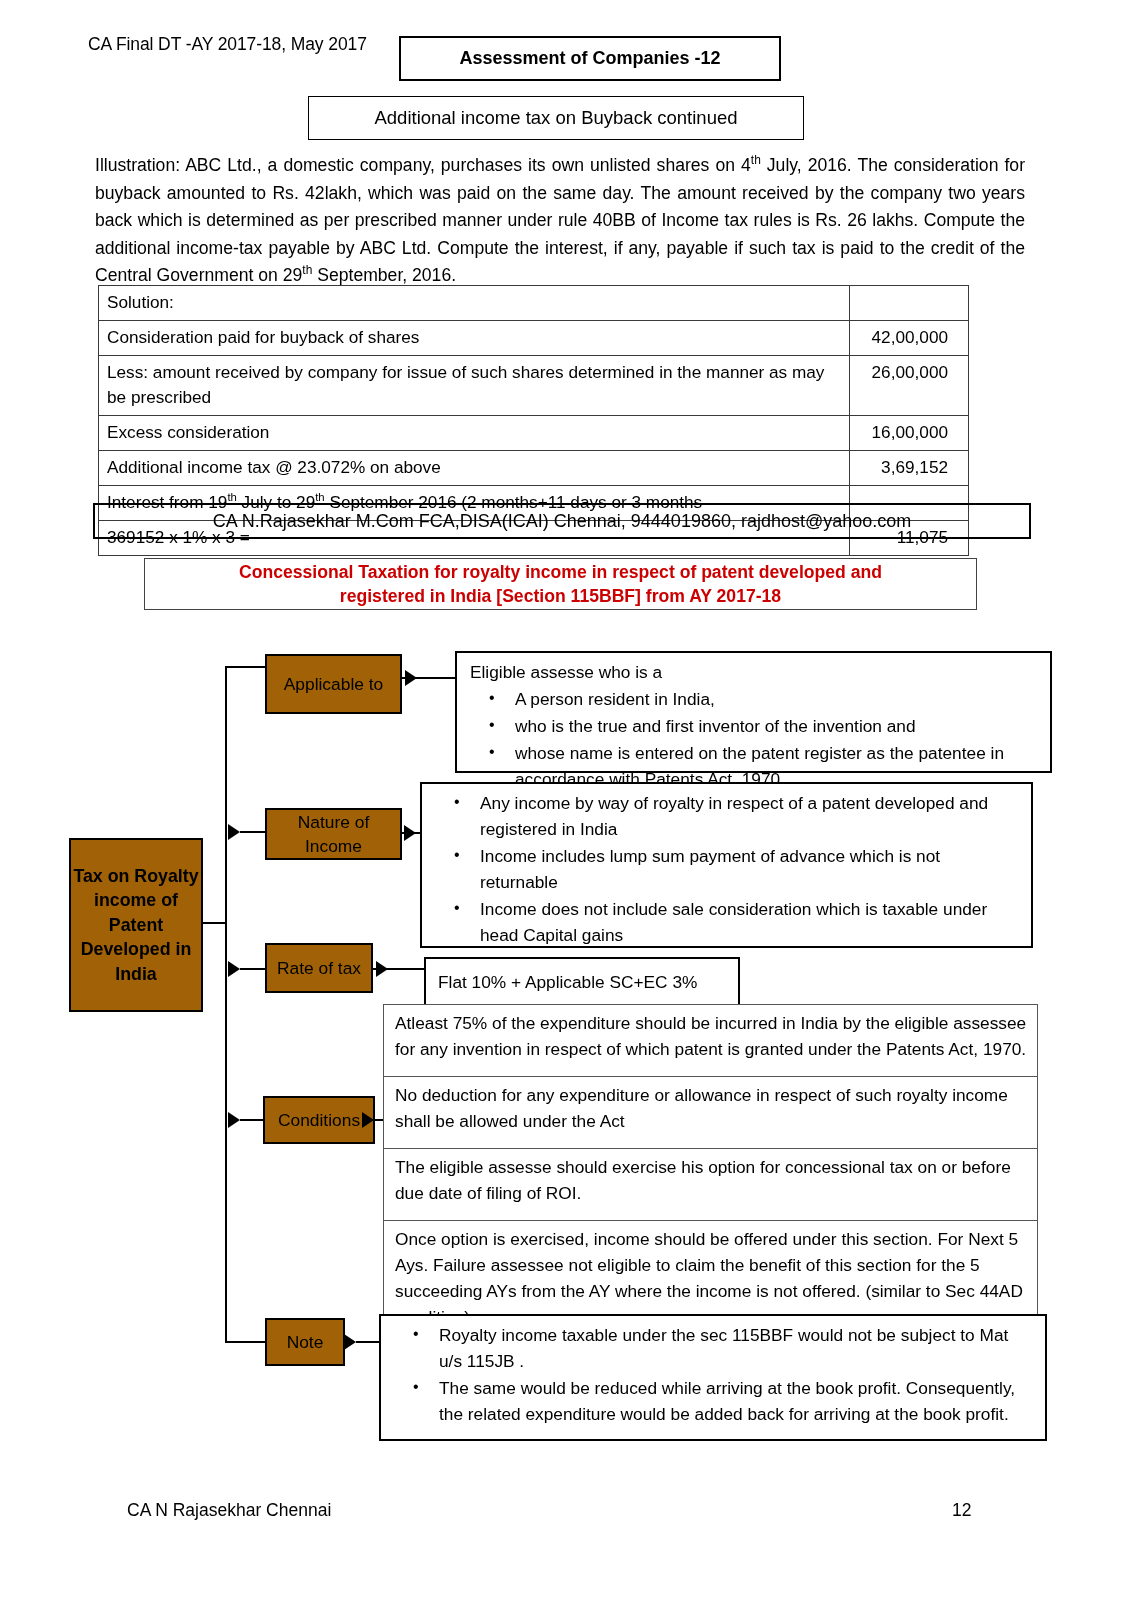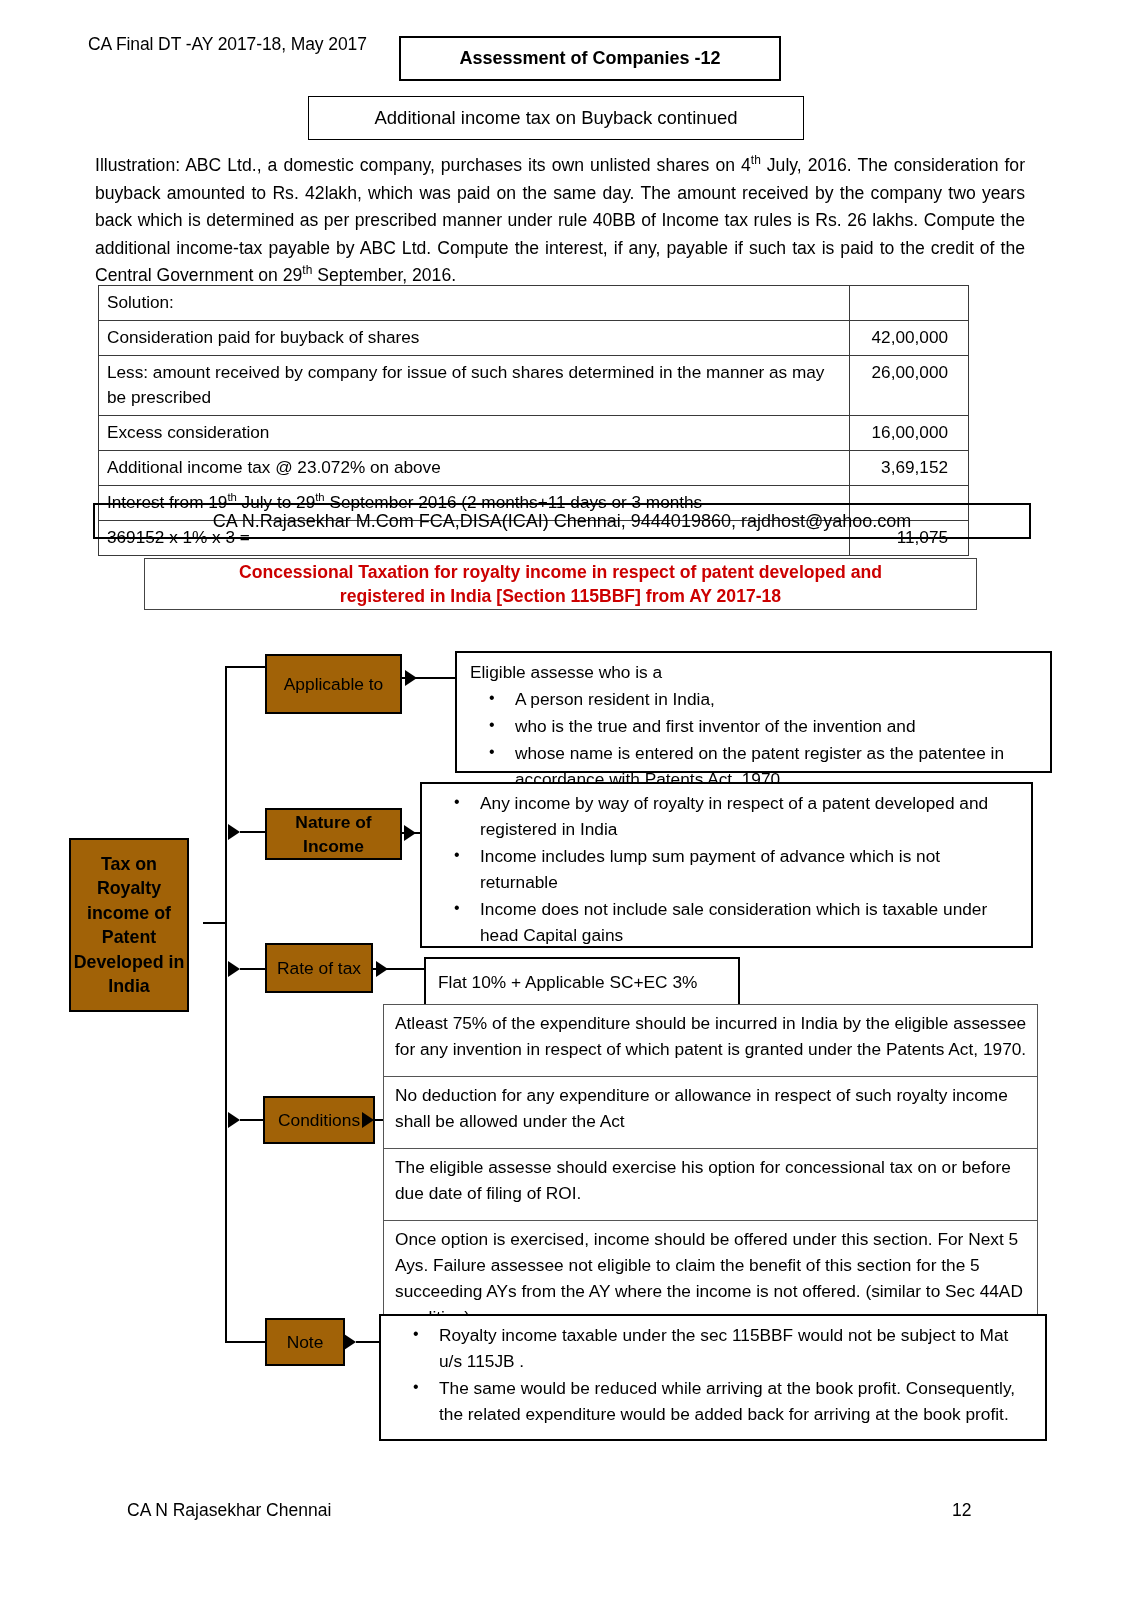--- a/index.html
+++ b/index.html
@@ -164,21 +164,21 @@
     <span>CA N.Rajasekhar M.Com FCA,DISA(ICAI)  Chennai, 9444019860,  rajdhost@yahoo.com</span>
   </div>
 
   <div class="red-title-box">
     <span>Concessional Taxation for royalty income in  respect of patent developed  and</span>
     <span>registered in India [Section  115BBF] from AY 2017-18</span>
   </div>
 
   <div class="flow">
 
-    <div class="fbox root" style="left:69px; top:838px; width:120px; height:174px;">
+    <div class="fbox root" style="left:69px; top:838px; width:134px; height:174px;">
       <span>Tax on Royalty income of Patent Developed in India</span>
     </div>
 
     <div class="ln hln" style="left:203px; top:922px; width:24px;"></div>
 
     <div class="ln vln" style="left:225px; top:667px; height:675px;"></div>
 
     <div class="ln hln" style="left:225px; top:666px; width:43px;"></div>
     <div class="fbox" style="left:265px; top:654px; width:137px; height:60px;">
       <span>Applicable to</span>
@@ -190,21 +190,21 @@
       <div class="lead">Eligible assesse who is a</div>
       <ul>
         <li>A person resident in India,</li>
         <li>who is the true and first inventor of the invention and</li>
         <li>whose name is entered on the patent register as the patentee in accordance with Patents Act, 1970.</li>
       </ul>
     </div>
 
     <div class="ln hln" style="left:240px; top:831px; width:28px;"></div>
     <div class="arrow" style="left:228px; top:824px;"></div>
-    <div class="fbox" style="left:265px; top:808px; width:137px; height:52px;font-weight:bold;">
+    <div class="fbox" style="left:265px; top:808px; width:137px; height:52px;">
       <span>Nature of Income</span>
     </div>
     <div class="ln hln" style="left:402px; top:832px; width:20px;"></div>
     <div class="arrow" style="left:404px; top:825px;"></div>
     <div class="ln hln" style="left:416px; top:832px; width:25px;"></div>
     <div class="cbox thick" style="left:420px; top:768px; width:613px; height:166px;">
       <ul>
         <li>Any income by way of royalty in respect of a patent developed and registered in India</li>
         <li>Income includes lump sum payment of advance which is not returnable</li>
         <li>Income does not include sale consideration which is taxable under head Capital gains</li>

